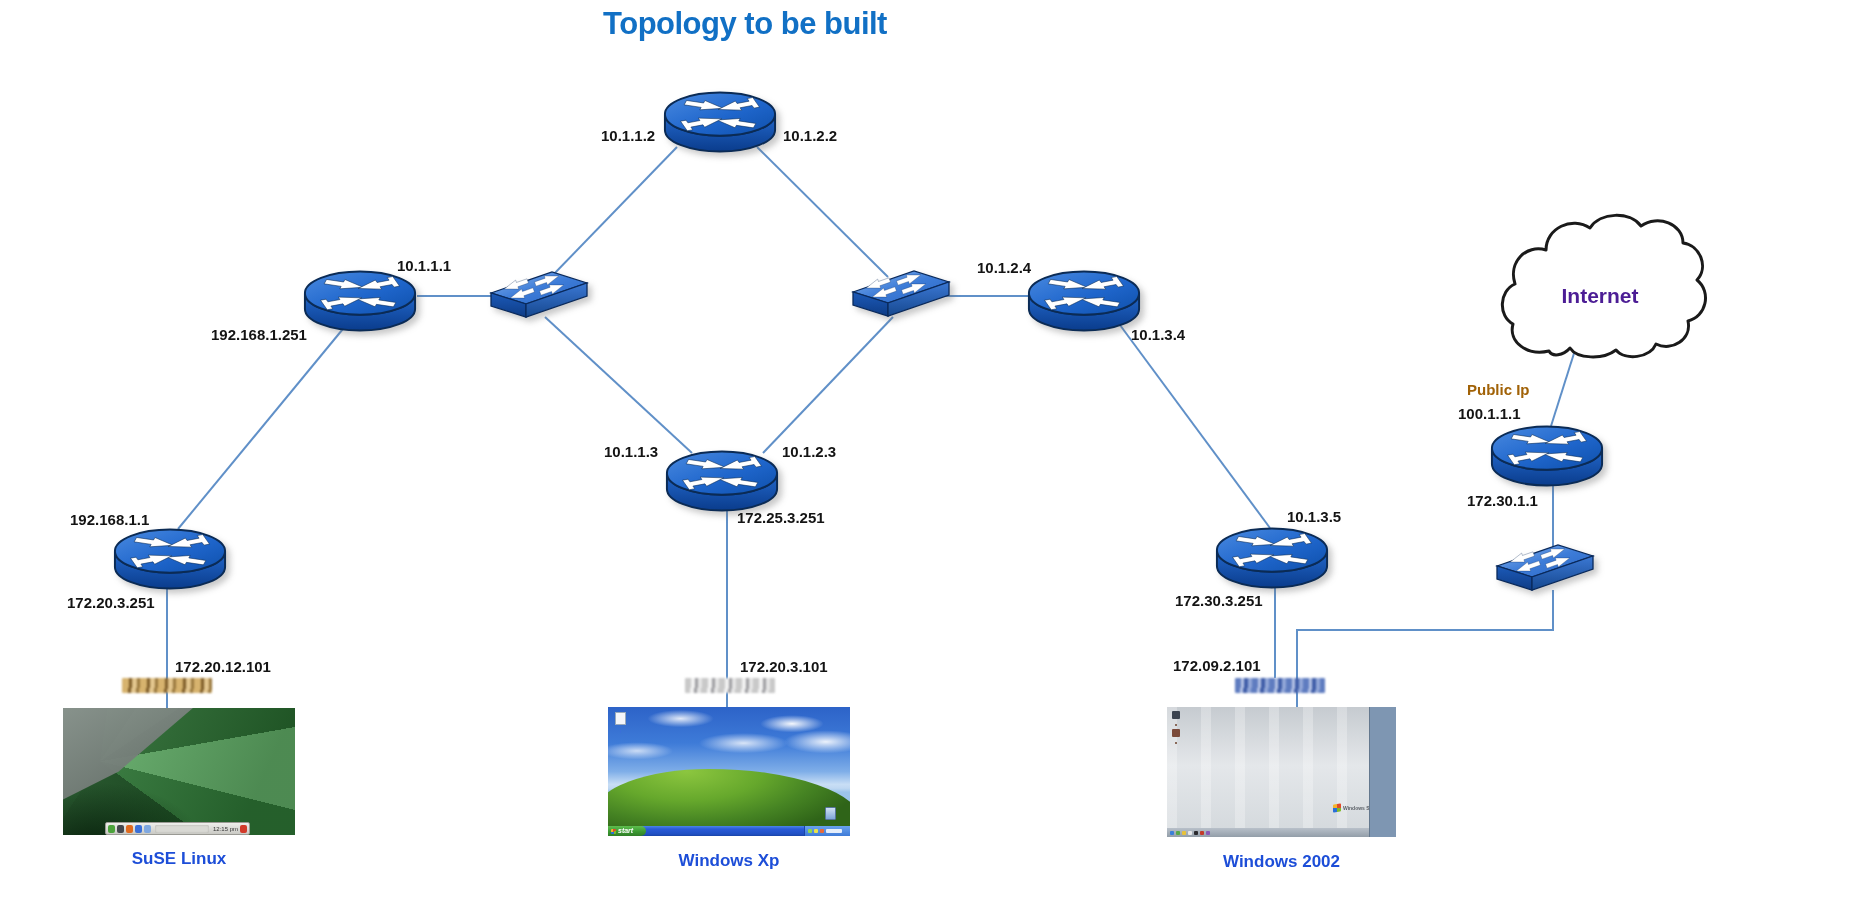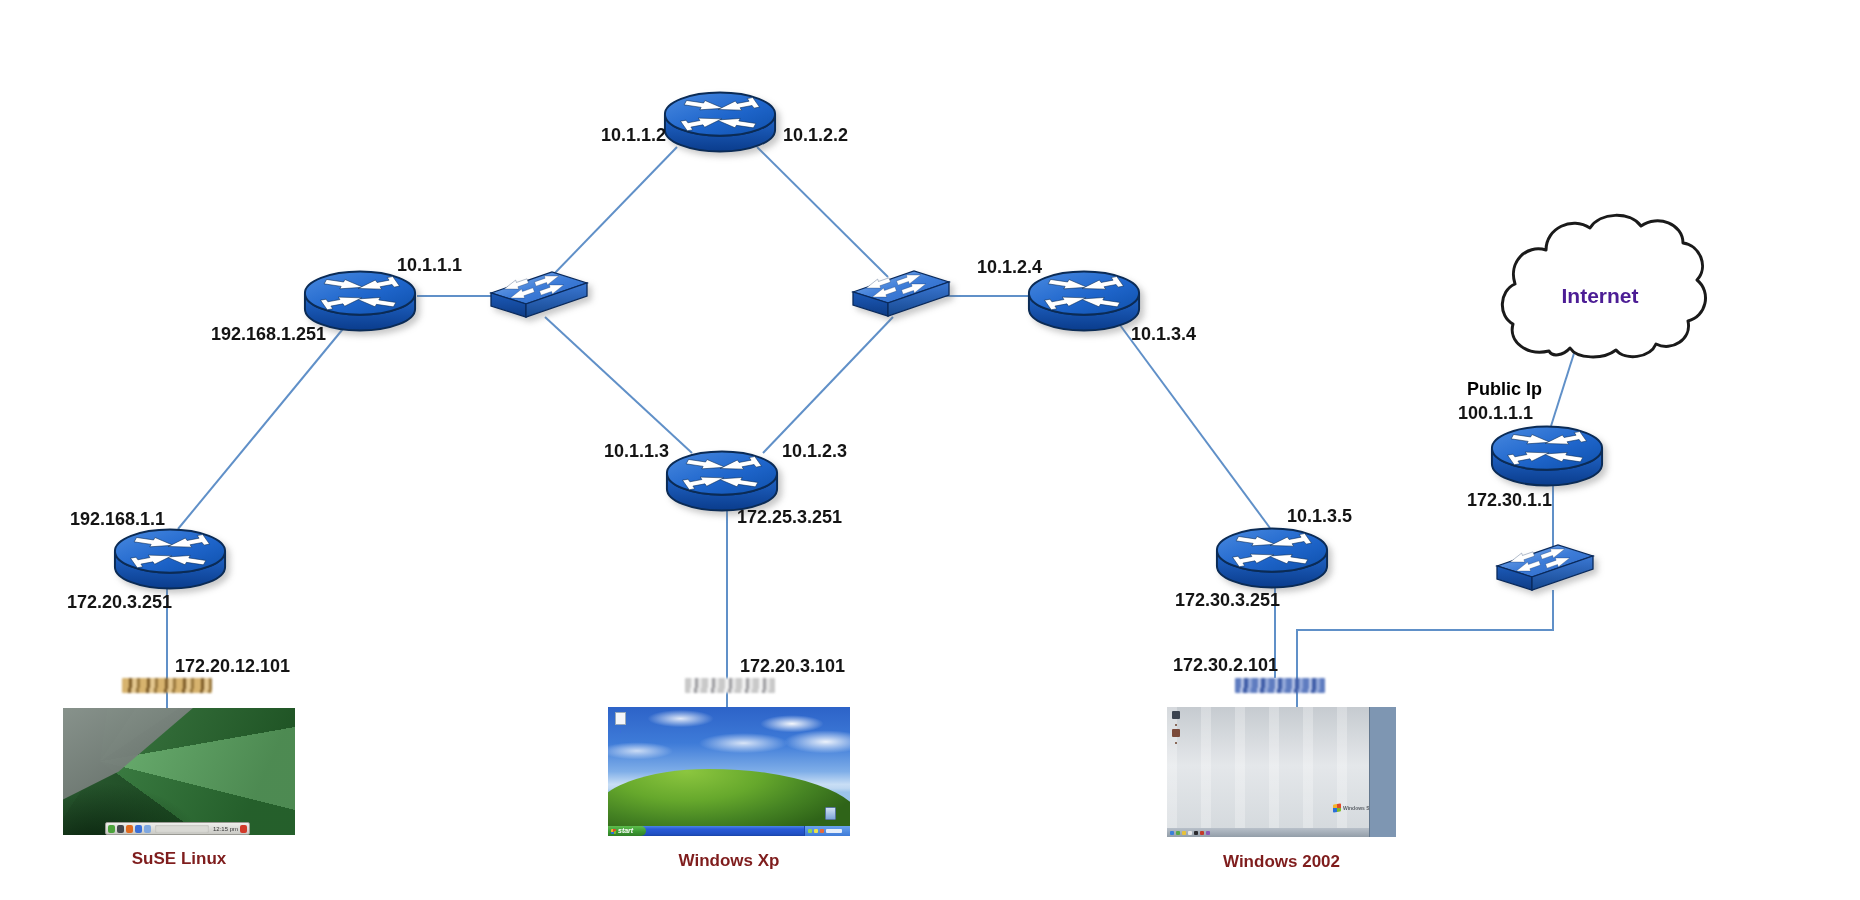--- a/index.html
+++ b/index.html
@@ -1,26 +1,26 @@
 <!DOCTYPE html>
 <html><head>
 <meta charset="utf-8">
 <style>
   html,body{margin:0;padding:0;background:#fff;}
   #canvas{position:relative;width:1860px;height:900px;background:#fff;overflow:hidden;
           font-family:"Liberation Sans",sans-serif;}
   svg.links{position:absolute;left:0;top:0;z-index:1;}
   .node{position:absolute;z-index:3;filter:drop-shadow(4px 4px 3px rgba(110,110,110,.38));}
-  .lbl{position:absolute;z-index:4;font-weight:bold;font-size:18px;line-height:15px;color:#141414;white-space:nowrap;}
-  .lbl.blue{color:#000000;}
+  .lbl{position:absolute;z-index:4;font-weight:bold;font-size:15px;line-height:15px;color:#141414;white-space:nowrap;}
+  .lbl.blue{color:#a16207;}
   .title{position:absolute;left:520px;top:6px;width:450px;text-align:center;z-index:4;
          font-size:31px;font-weight:bold;color:#1170C5;letter-spacing:-.5px;}
   .internet-label{position:absolute;left:1545px;top:284px;width:110px;text-align:center;z-index:4;
          font-size:21px;font-weight:bold;color:#4c1d95;}
-  .os-caption{position:absolute;z-index:4;text-align:center;font-size:17px;font-weight:bold;color:#7f1d1d;}
+  .os-caption{position:absolute;z-index:4;text-align:center;font-size:17px;font-weight:bold;color:#1d4ed8;}
   
   .nic{position:absolute;width:90px;height:15px;z-index:3;filter:blur(1.1px);border-radius:1px;}
   .nic.suse{background:repeating-linear-gradient(93deg,#d7b36e 0 7px,#7d5c28 7px 10px,#e3c68e 10px 15px,#9a793f 15px 18px);}
   .nic.xp{background:repeating-linear-gradient(93deg,#c9c9c9 0 6px,#f2f2f2 6px 10px,#9e9ea2 10px 13px,#e5e5e5 13px 17px);}
   .nic.w08{background:repeating-linear-gradient(93deg,#5f7cc0 0 6px,#b9c6e6 6px 9px,#3f5da8 9px 13px,#93a8d8 13px 17px);}
   
   .desk{position:absolute;z-index:2;overflow:hidden;}
   
   .desk.suse{left:63px;top:708px;width:232px;height:127px;background:#1d5c26;}
   .suse-blades{position:absolute;inset:0;
@@ -158,20 +158,21 @@
       <polyline points="1553,590 1553,630 1297,630 1297,707"></polyline>
     </g>
     <path d="M 1549 351 C 1527 356 1508 342 1513 324 C 1498 316 1499 291 1515 284
              C 1508 262 1526 244 1546 250 C 1546 228 1572 216 1590 228
              C 1600 212 1630 211 1641 226 C 1658 214 1683 224 1683 243
              C 1700 245 1709 267 1697 280 C 1712 292 1706 317 1688 321
              C 1692 339 1672 352 1656 344 C 1650 358 1625 361 1616 350
              C 1603 360 1577 359 1570 348 C 1563 356 1552 357 1549 351 Z" fill="#ffffff" stroke="#1a1a1a" stroke-width="3" stroke-linejoin="round"></path>
   </svg>
 
+  <div class="title">Topology to be built</div>
 
   <svg class="node" style="left:661px;top:88px" width="118" height="70">
       <use href="#sym-router"></use>
     </svg>
   <svg class="node" style="left:301px;top:267px" width="118" height="70">
       <use href="#sym-router"></use>
     </svg>
   <svg class="node" style="left:1025px;top:267px" width="118" height="70">
       <use href="#sym-router"></use>
     </svg>
@@ -206,21 +207,21 @@
   <div class="lbl" style="left:1131px;top:327px">10.1.3.4</div>
   <div class="lbl" style="left:604px;top:444px">10.1.1.3</div>
   <div class="lbl" style="left:782px;top:444px">10.1.2.3</div>
   <div class="lbl" style="left:737px;top:510px">172.25.3.251</div>
   <div class="lbl" style="left:70px;top:512px">192.168.1.1</div>
   <div class="lbl" style="left:67px;top:595px">172.20.3.251</div>
   <div class="lbl" style="left:1287px;top:509px">10.1.3.5</div>
   <div class="lbl" style="left:1175px;top:593px">172.30.3.251</div>
   <div class="lbl" style="left:175px;top:659px">172.20.12.101</div>
   <div class="lbl" style="left:740px;top:659px">172.20.3.101</div>
-  <div class="lbl" style="left:1173px;top:658px">172.30.2.101</div>
+  <div class="lbl" style="left:1173px;top:658px">172.09.2.101</div>
   <div class="lbl blue" style="left:1467px;top:382px">Public Ip</div>
   <div class="lbl" style="left:1458px;top:406px">100.1.1.1</div>
   <div class="lbl" style="left:1467px;top:493px">172.30.1.1</div>
   <div class="internet-label">Internet</div>
 
   <div class="nic suse" style="left:122px;top:678px"></div>
   <div class="nic xp" style="left:685px;top:678px"></div>
   <div class="nic w08" style="left:1235px;top:678px"></div>
 
   <div class="desk suse">

